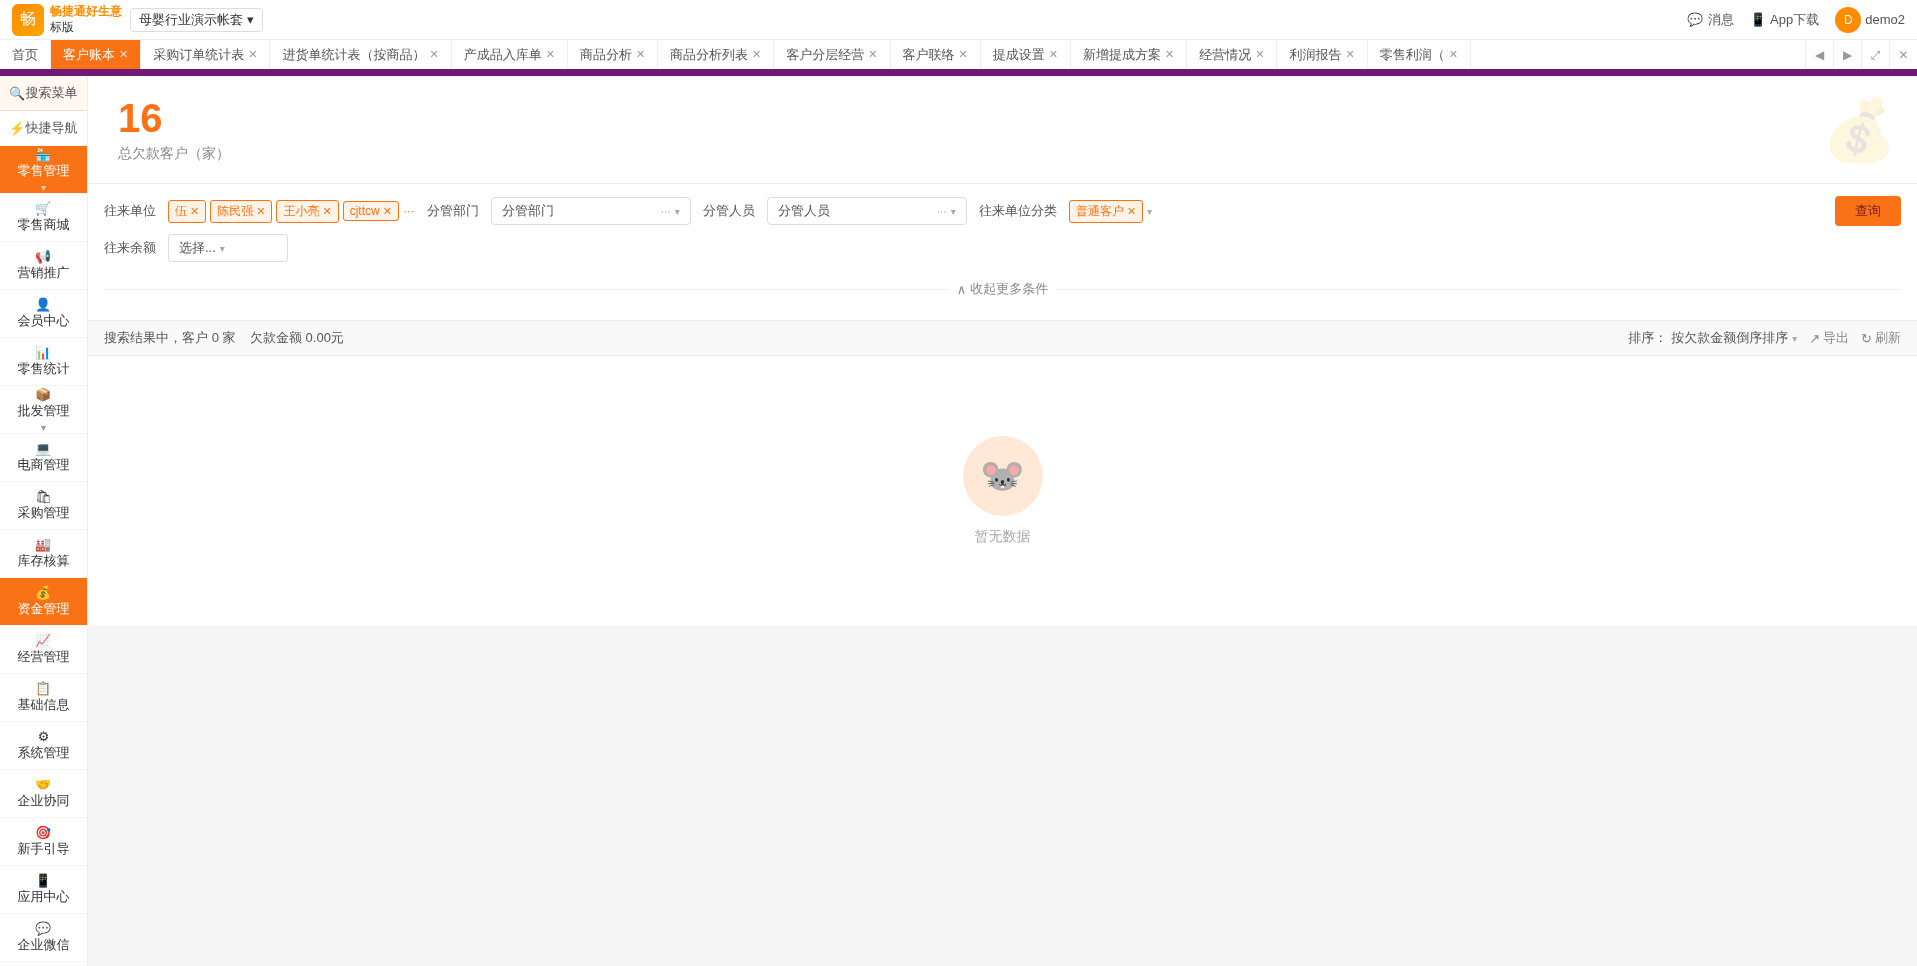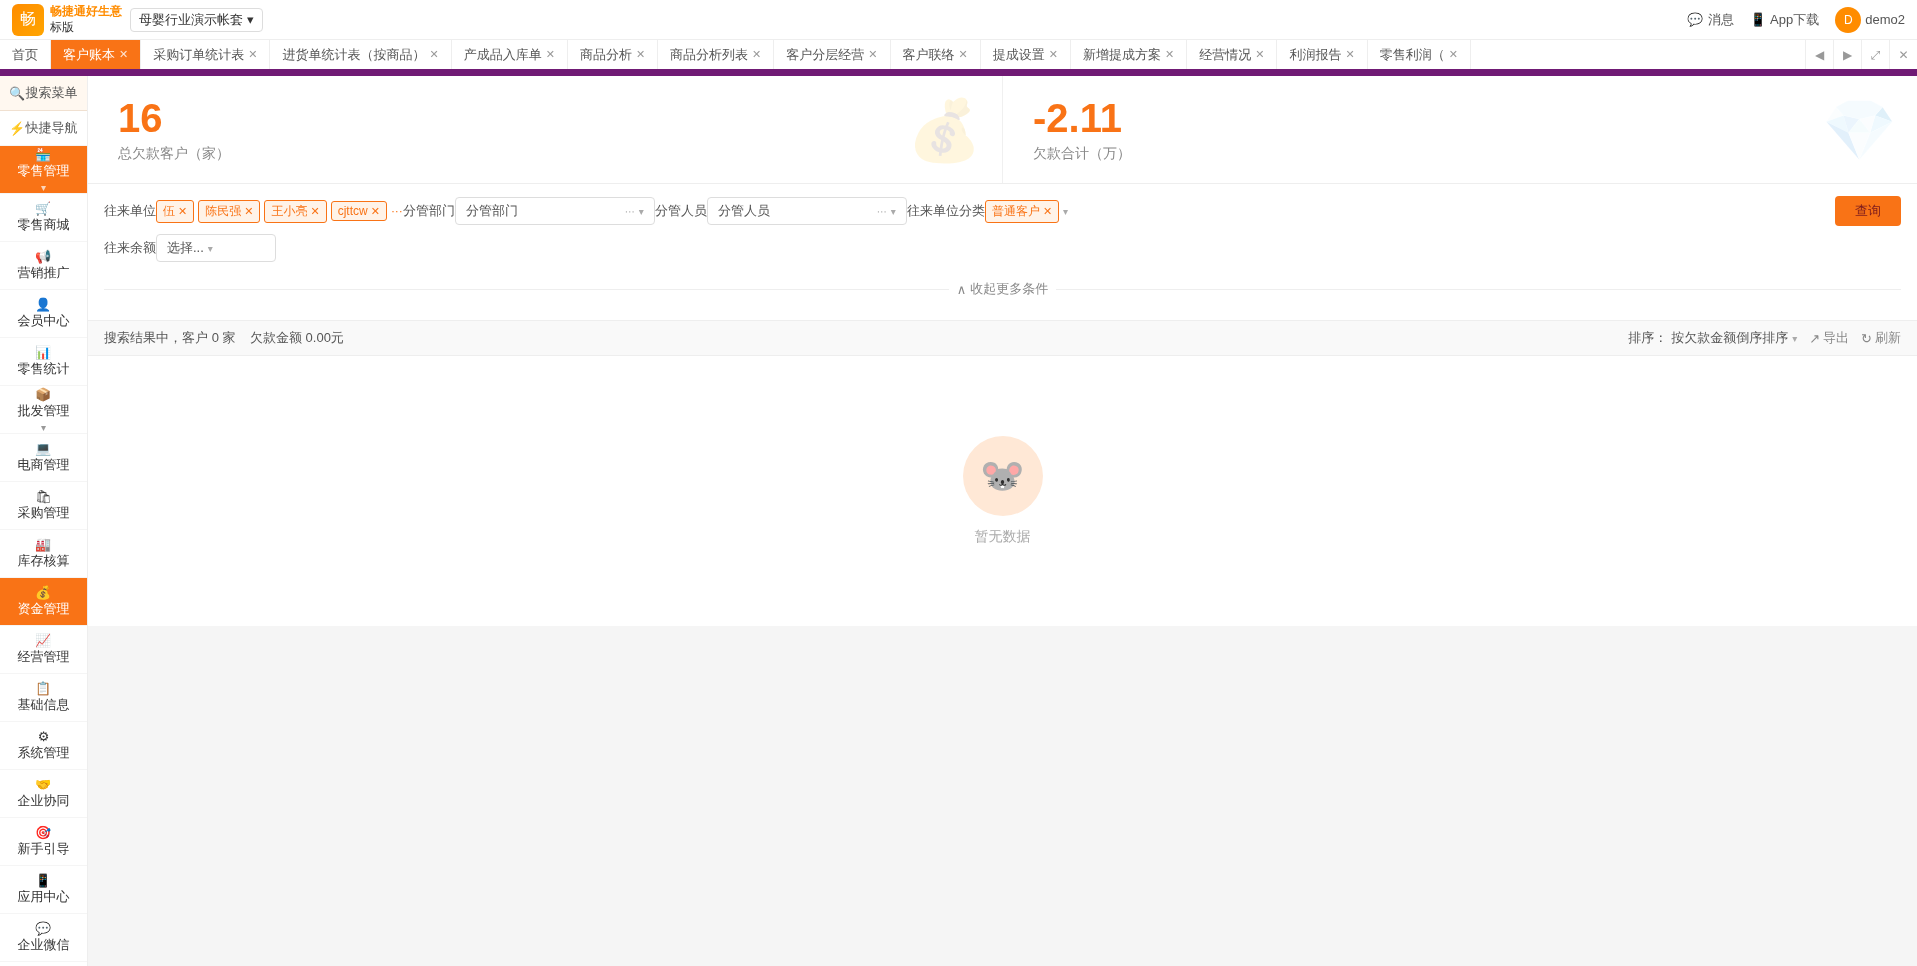--- a/index.html
+++ b/index.html
@@ -127,21 +127,21 @@
     .stat-bg-icon.blue { color: #d0eeff; }
     .stat-actions { position: absolute; top: 12px; right: 12px; display: flex; gap: 8px; }
     .stat-action-btn { font-size: 12px; color: #888; cursor: pointer; display: flex; align-items: center; gap: 2px; }
 
     
     .filter-area {
       background: #fff;
       padding: 12px 16px;
       border-bottom: 1px solid #eee;
     }
-    .filter-row { display: flex; align-items: center; margin-bottom: 8px; flex-wrap: wrap; }
+    .filter-row { display: flex; align-items: center; gap: 12px; margin-bottom: 8px; flex-wrap: wrap; }
     .filter-label { font-size: 13px; color: #555; white-space: nowrap; }
     .filter-tags { display: flex; align-items: center; gap: 4px; flex-wrap: wrap; }
     .filter-tag {
       display: inline-flex; align-items: center; gap: 3px;
       background: #fff3e8; border: 1px solid #f97316; border-radius: 3px;
       padding: 2px 6px; font-size: 12px; color: #f97316;
     }
     .filter-tag .tag-close { cursor: pointer; color: #f97316; font-size: 11px; }
     .filter-more-btn { font-size: 12px; color: #f97316; cursor: pointer; }
     .filter-select {
@@ -375,25 +375,20 @@
     </div>
   </div>
 
   <div class="content-area">
 
     <div class="stats-row">
       <div class="stat-item">
         <div class="stat-value" style="color:#f97316;">16</div>
         <div class="stat-label">总欠款客户（家）</div>
         <div class="stat-bg-icon orange" style="position:absolute;right:20px;top:50%;transform:translateY(-50%);font-size:60px;opacity:0.15;">💰</div>
-      </div>
-      <div class="stat-item">
-        <div class="stat-value" style="color:#f97316;">-2.11</div>
-        <div class="stat-label">欠款合计（万）</div>
-        <div class="stat-bg-icon" style="position:absolute;right:20px;top:50%;transform:translateY(-50%);font-size:60px;opacity:0.12;">💎</div>
       </div>
     </div>
 
     <div class="filter-area">
       <div class="filter-row">
         <span class="filter-label">往来单位</span>
         <div class="filter-tags">
           <div class="filter-tag">
             <span>伍</span>
             <span class="tag-close">✕</span>

